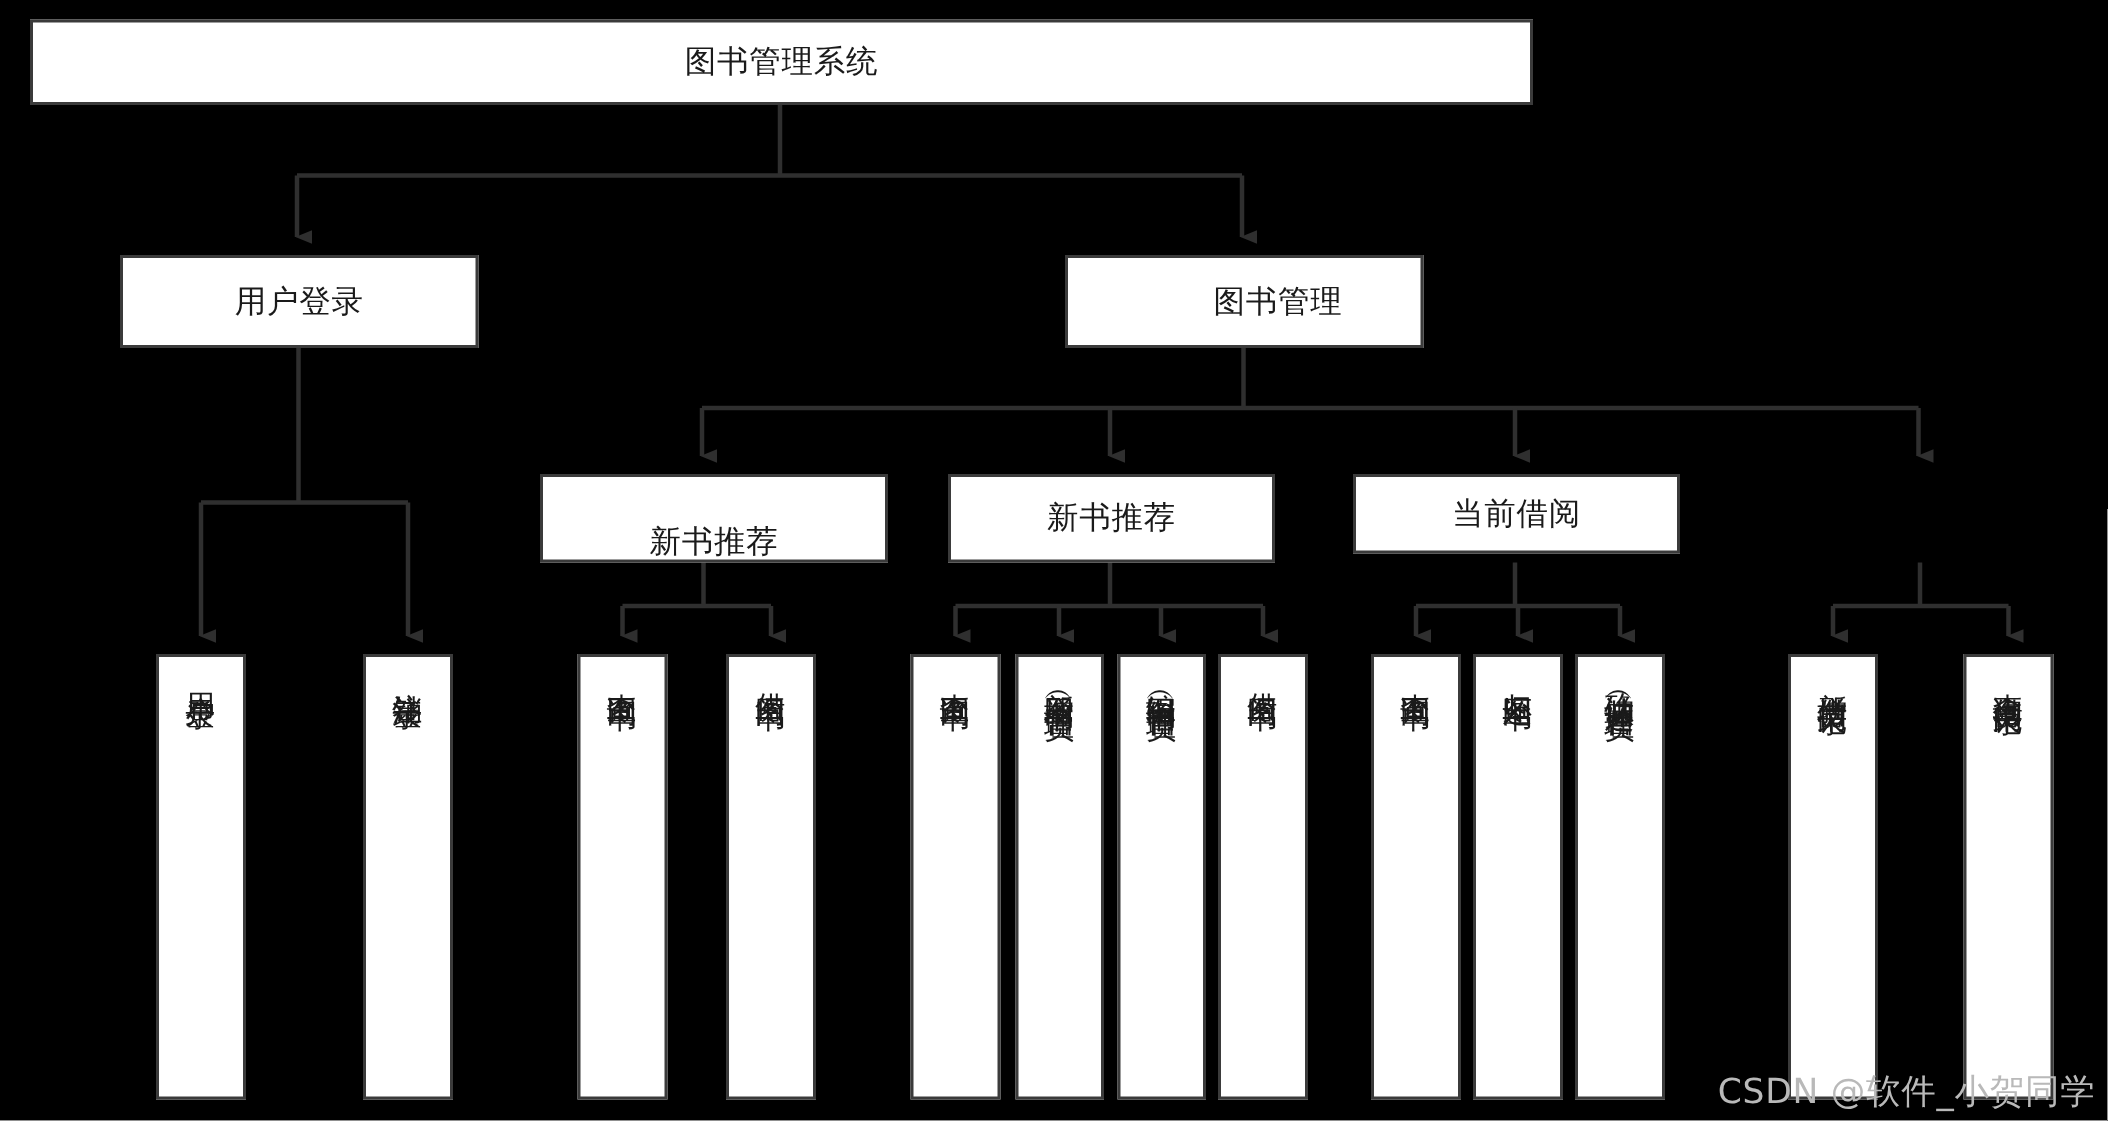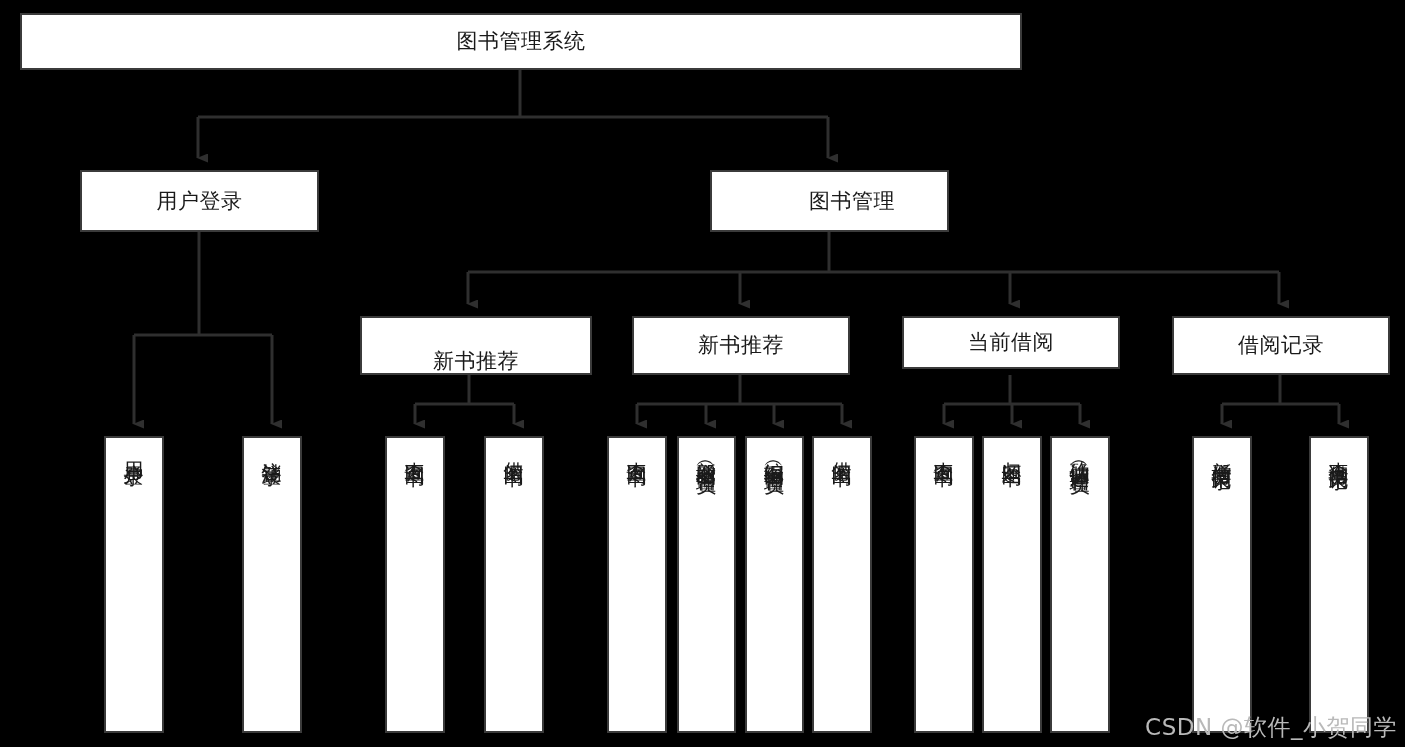--- a/index.html
+++ b/index.html
@@ -137,23 +137,20 @@
 
   <div class="node horizontal" style="left:360px; top:316px; width:232px; height:59px;align-items:flex-end;">
     <span class="node-label">新书推荐</span>
   </div>
   <div class="node horizontal" style="left:632px; top:316px; width:218px; height:59px;">
     <span class="node-label">新书推荐</span>
   </div>
   <div class="node horizontal" style="left:902px; top:316px; width:218px; height:53px;">
     <span class="node-label">当前借阅</span>
   </div>
-  <div class="node horizontal" style="left:1172px; top:316px; width:218px; height:59px;">
-    <span class="node-label">借阅记录</span>
-  </div>
 
   <div class="node vertical" style="left:104px; top:436px; width:60px; height:297px;">
     <span class="node-label">用户登录</span>
   </div>
   <div class="node vertical" style="left:242px; top:436px; width:60px; height:297px;">
     <span class="node-label">注销登录</span>
   </div>
 
   <div class="node vertical" style="left:385px; top:436px; width:60px; height:297px;">
     <span class="node-label">查询图书</span>

